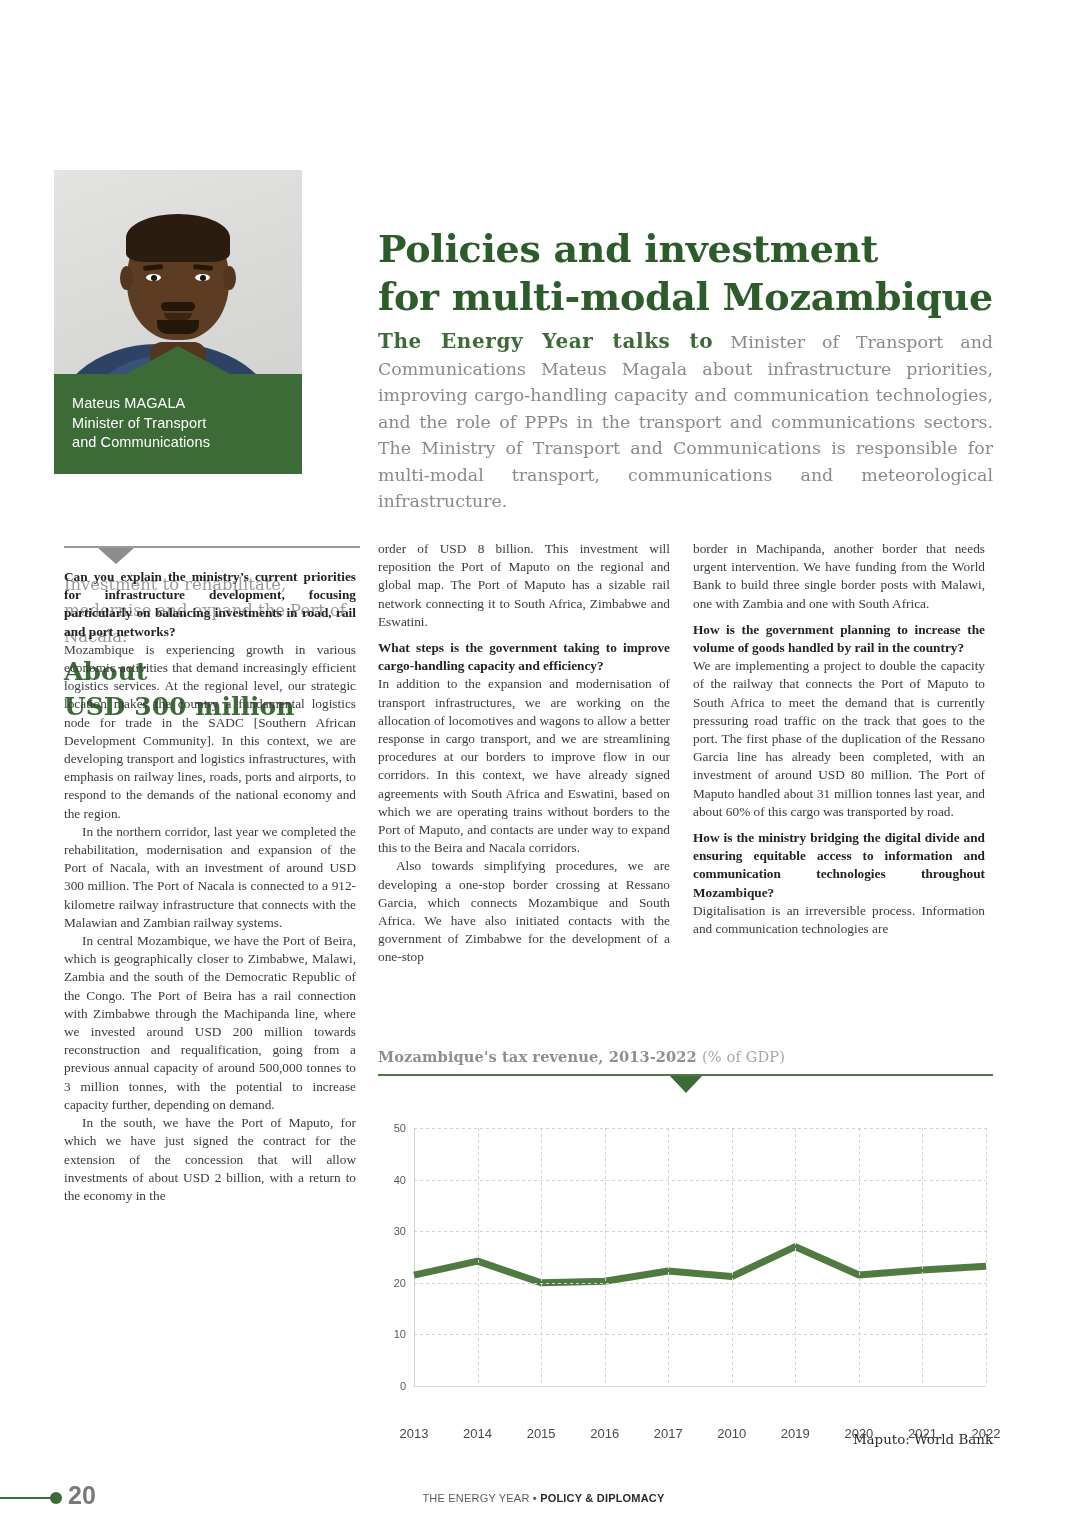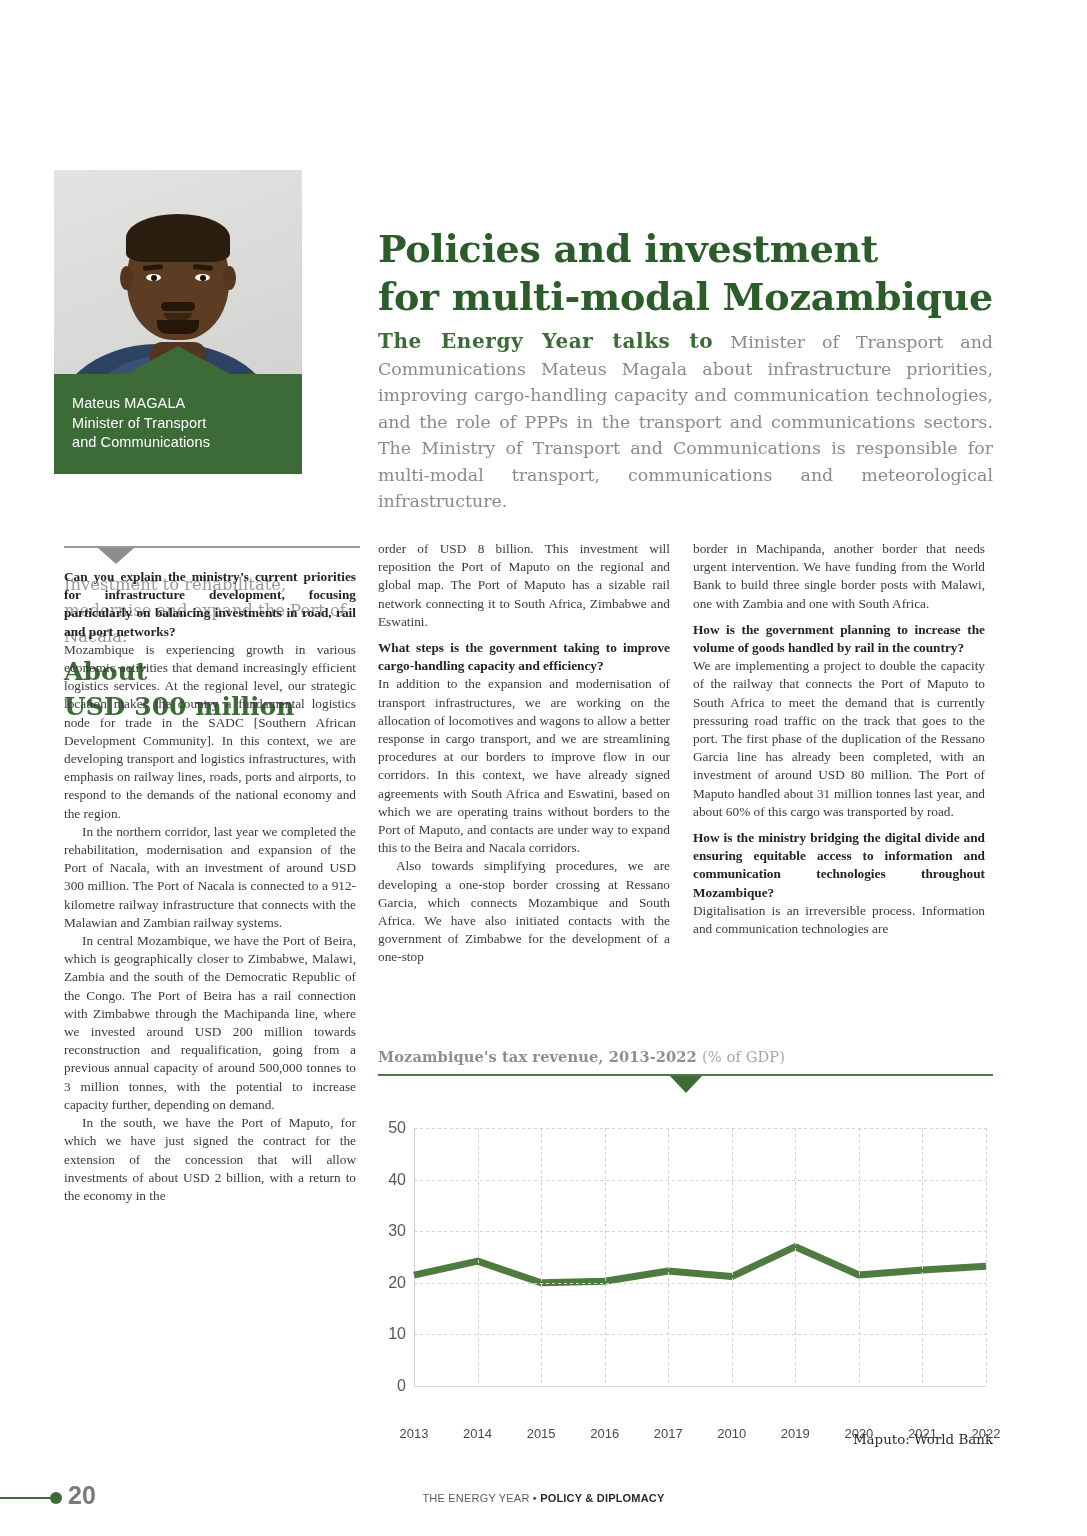--- a/index.html
+++ b/index.html
@@ -99,21 +99,21 @@
     border-top:17px solid #3d6b38;}
   #chart-area{position:relative;margin-top:44px;width:615px;height:290px;}
   #plot{position:absolute;left:36px;top:8px;width:572px;height:258px;}
   .gridline-h{position:absolute;left:0;width:100%;height:1px;
     background:repeating-linear-gradient(to right,#d2d2d2 0 3px,transparent 3px 6px);}
   .gridline-h.solid{background:#d9d9d9;}
   .gridline-v{position:absolute;top:0;height:100%;width:1px;
     background:repeating-linear-gradient(to bottom,#d2d2d2 0 3px,transparent 3px 6px);}
   .axis-left{position:absolute;left:0;top:0;width:1px;height:100%;background:#cfcfcf;}
   .ylab{position:absolute;right:calc(100% + 8px);transform:translateY(-50%);
-    font-size:16px;color:#595959;white-space:nowrap;}
+    font-size:11px;color:#595959;white-space:nowrap;}
   .xlab{position:absolute;top:calc(100% + 12px);transform:translateX(-50%);
     font-size:13px;color:#4a4a4a;font-weight:400;white-space:nowrap;margin-top:28px;}
   #series-svg{position:absolute;left:0;top:0;width:100%;height:100%;overflow:visible;}
   #chart-source{margin-top:22px;width:615px;text-align:right;
     font-family:"DejaVu Serif",serif;font-size:13.4px;color:#2b2b2b;}
 
   
   #footer-line{position:absolute;left:0;top:1497px;width:56px;height:2px;background:#3d6b38;}
   #footer-dot{position:absolute;left:50px;top:1492px;width:12px;height:12px;border-radius:50%;background:#3d6b38;}
   #page-number{position:absolute;left:68px;top:1481px;font-size:25px;font-weight:700;color:#7a7a7a;}

